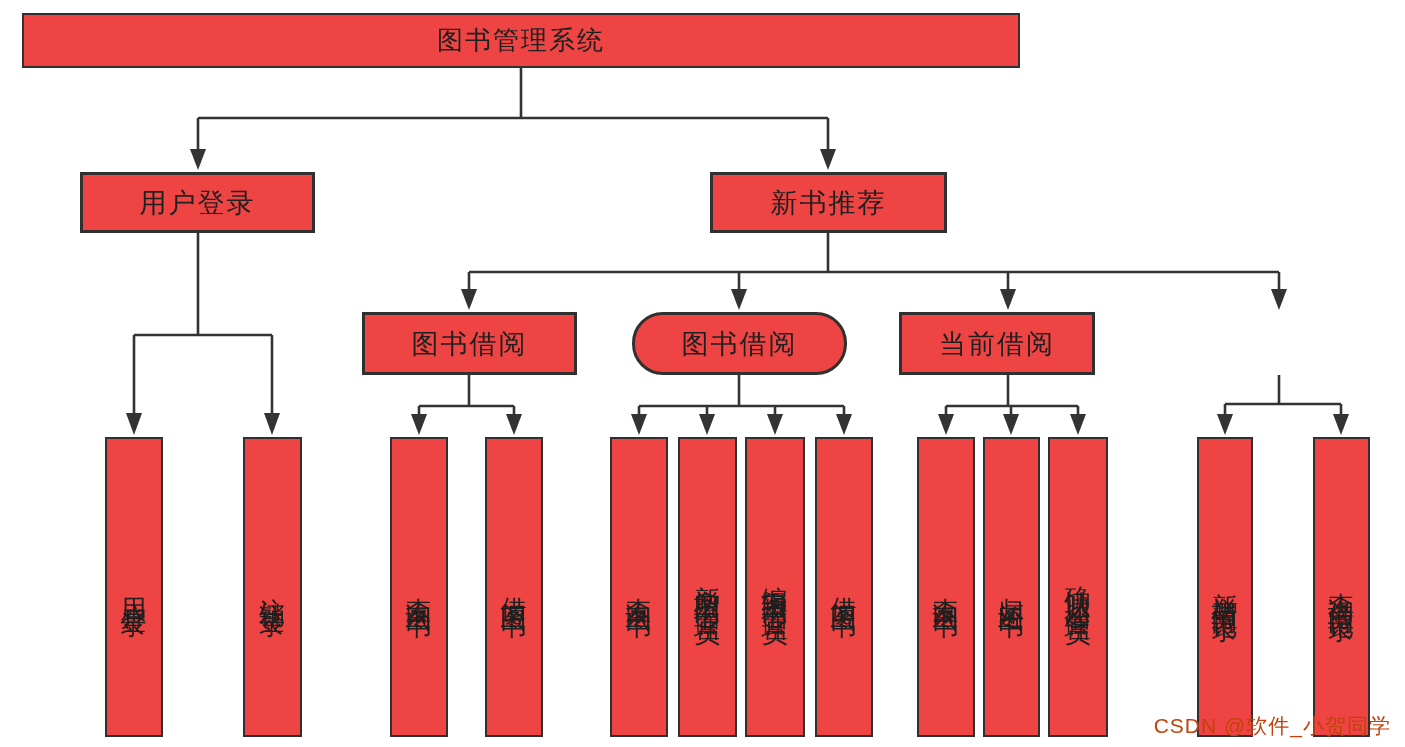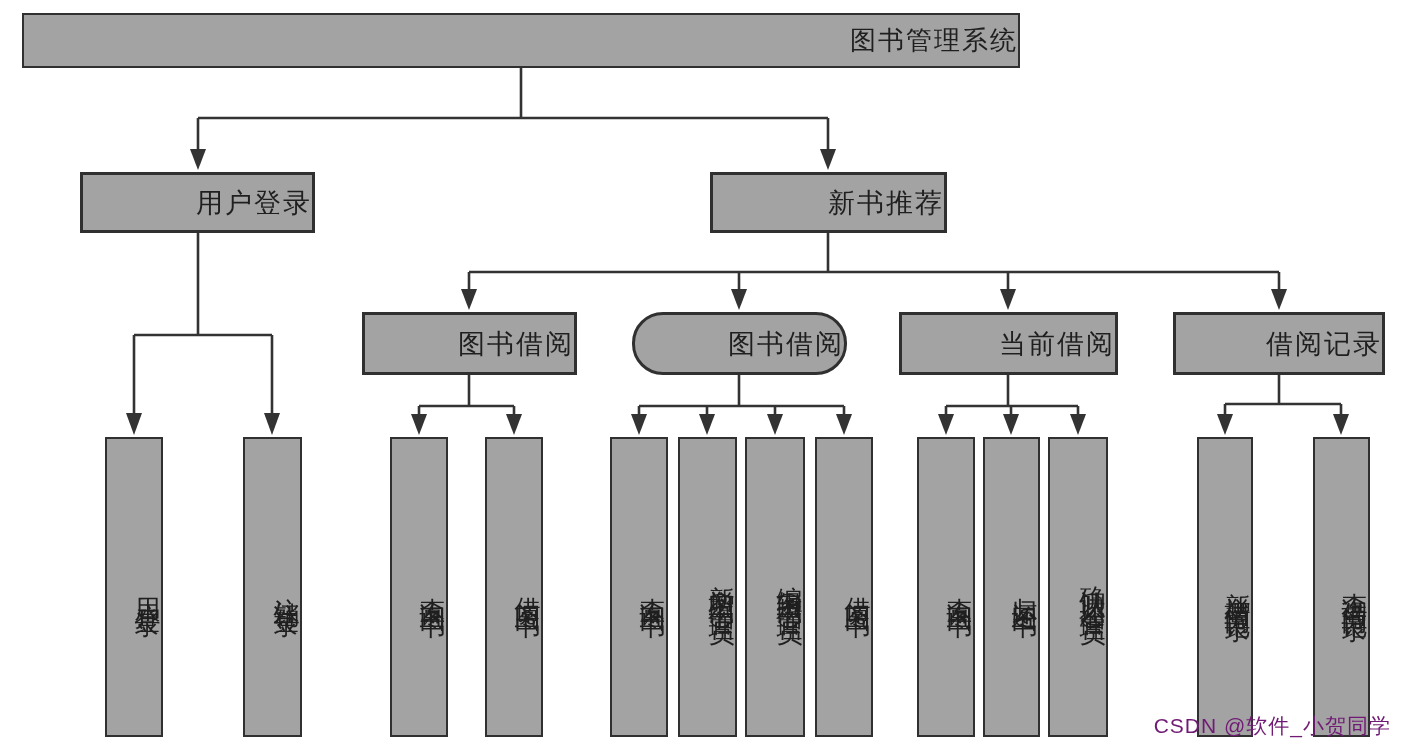--- a/index.html
+++ b/index.html
@@ -21,46 +21,46 @@
     stroke: #333333;
     stroke-width: 2.6;
     fill: none;
   }
   svg.connectors polygon {
     fill: #333333;
     stroke: none;
   }
   .node {
     position: absolute;
-    background: #a3a3a3;
+    background: #ef4444;
     border: 2px solid #303030;
     box-sizing: border-box;
     display: flex;
     align-items: center;
-    justify-content: flex-end;
+    justify-content: center;
     text-align: center;
   }
   .root-box  { font-size: 26px; letter-spacing: 2px; }
   .mid-box   { border-width: 3px; font-size: 27px; letter-spacing: 2px; }
   .leaf-box  { border-width: 2.5px; }
   .leaf-box .vtext {
     writing-mode: vertical-rl;
     text-orientation: upright;
     font-size: 26px;
     letter-spacing: 5px;
     line-height: 1;
     white-space: nowrap;
   }
   .watermark {
     position: absolute;
     right: 14px;
     top: 712px;
     font-size: 21px;
     letter-spacing: 1px;
-    color: #701a75;
+    color: #c2410c;
     z-index: 5;
   }
 </style>
 </head>
 <body>
 
 <div class="canvas">
 
   <svg class="connectors" viewBox="0 0 1405 747" xmlns="http://www.w3.org/2000/svg">
 
@@ -134,25 +134,22 @@
   <div class="node mid-box" style="left:710px; top:172px; width:237px; height:61px;">
     <span>新书推荐</span>
   </div>
 
   <div class="node mid-box" style="left:362px; top:312px; width:215px; height:63px;">
     <span>图书借阅</span>
   </div>
   <div class="node mid-box" style="left:632px; top:312px; width:215px; height:63px;border-radius:31px;">
     <span>图书借阅</span>
   </div>
-  <div class="node mid-box" style="left:899px; top:312px; width:219px; height:63px;">
+  <div class="node mid-box" style="left:899px; top:312px; width:196px; height:63px;">
     <span>当前借阅</span>
-  </div>
-  <div class="node mid-box" style="left:1173px; top:312px; width:212px; height:63px;">
-    <span>借阅记录</span>
   </div>
 
   <div class="node leaf-box" style="left:105px; top:437px; width:58px; height:300px;">
     <span class="vtext">用户登录</span>
   </div>
   <div class="node leaf-box" style="left:243px; top:437px; width:59px; height:300px;">
     <span class="vtext">注销登录</span>
   </div>
 
   <div class="node leaf-box" style="left:390px; top:437px; width:58px; height:300px;">

